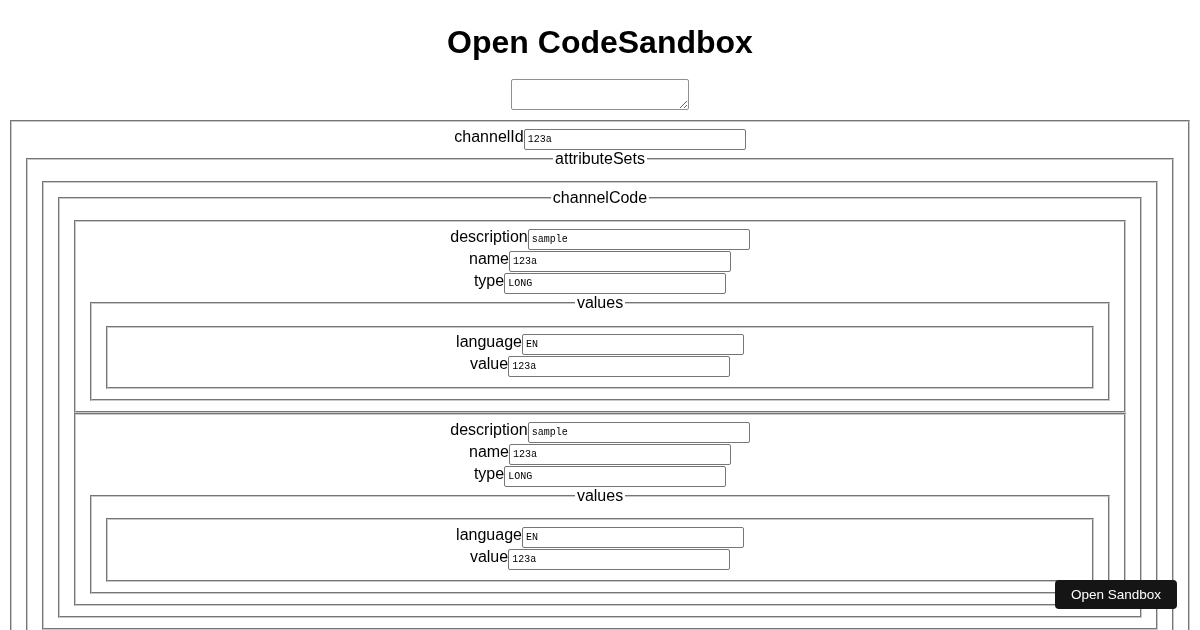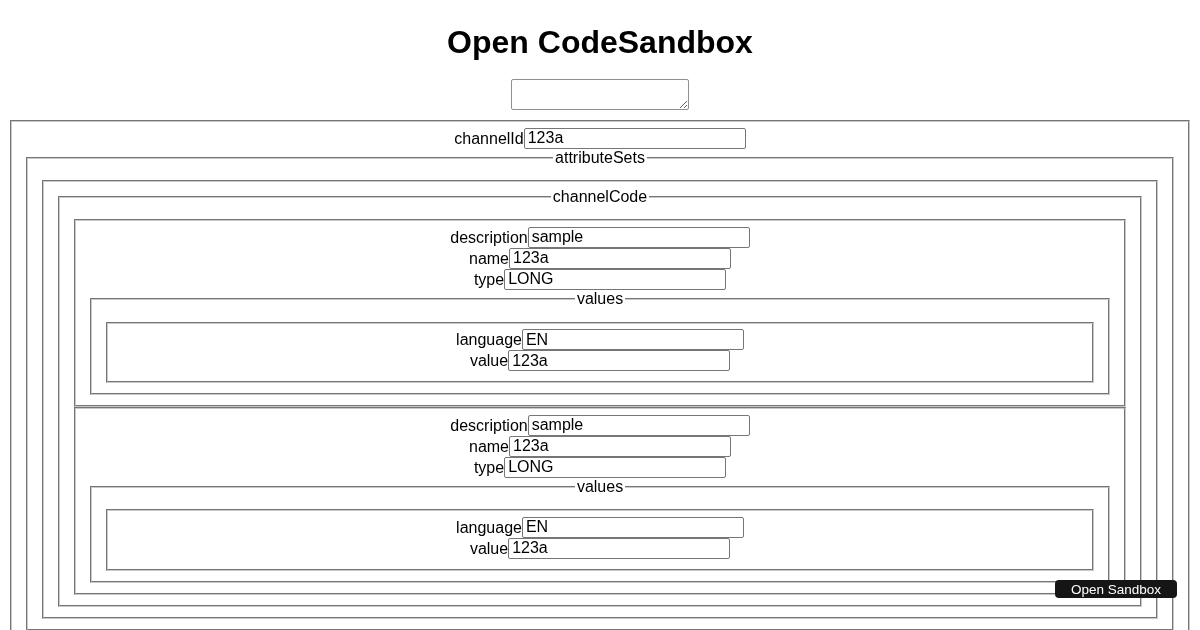--- a/index.html
+++ b/index.html
@@ -58,32 +58,32 @@
     font-size: 16px;
     vertical-align: baseline;
   }
   input.text-input {
     width: 222px;
     height: 21px;
     box-sizing: border-box;
     border: 1px solid #767676;
     border-radius: 2px;
     padding: 1px 3px;
-    font-family: Liberation Sans, sans-serif;
-    font-size: 16px;
+    font-family: Liberation Mono, monospace;
+    font-size: 10px;
     vertical-align: baseline;
     background: #ffffff;
     color: #000000;
   }
 
   .open-sandbox-btn {
     position: fixed;
     top: 580px;
     right: 23px;
-    height: 18px;
+    height: 29px;
     padding: 0 16px;
     display: inline-flex;
     align-items: center;
     justify-content: center;
     background: #151515;
     color: #ffffff;
     border: none;
     border-radius: 4px;
     font-family: "Liberation Sans", sans-serif;
     font-size: 13.5px;

